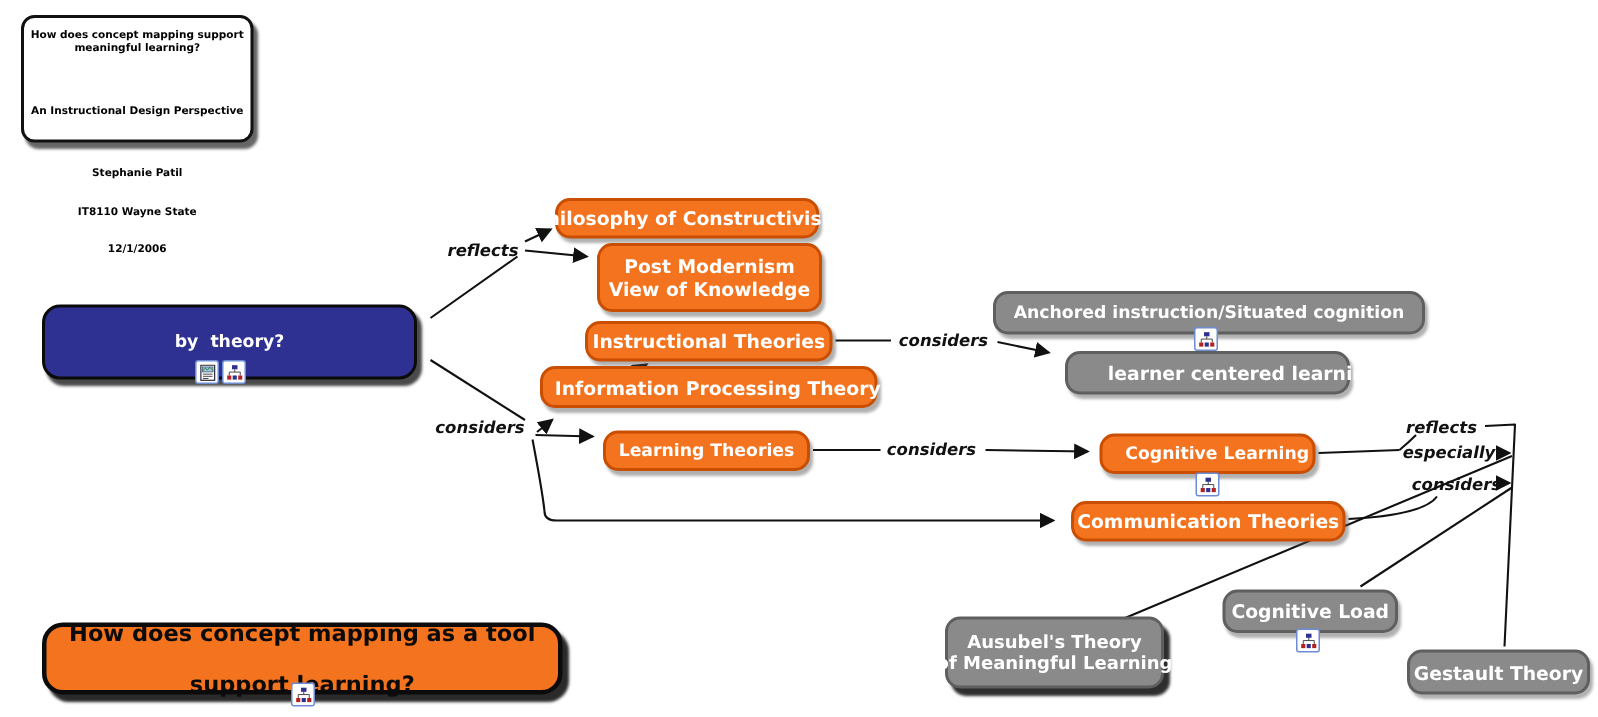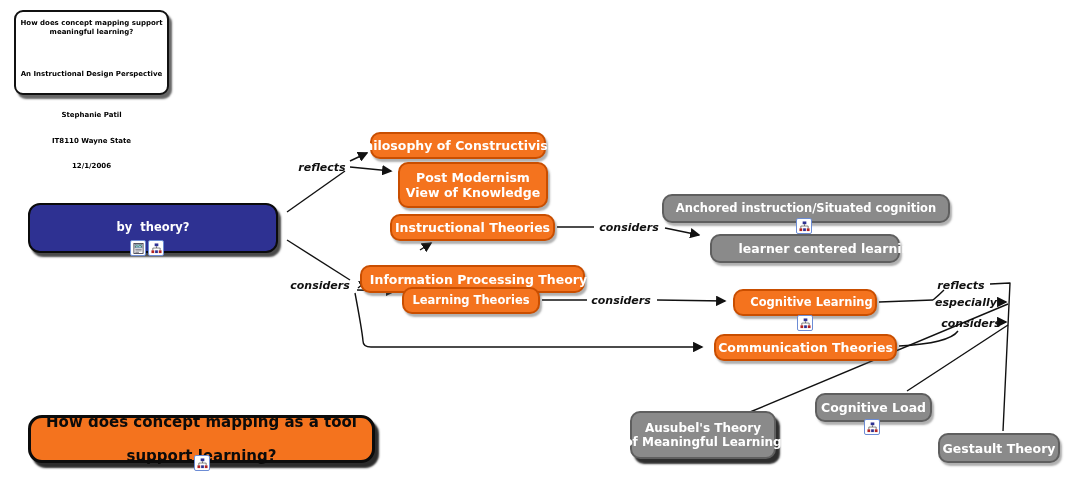--- a/index.html
+++ b/index.html
@@ -104,21 +104,21 @@
 
   <div class="node orange" style="left:398px;top:162px;width:150px;height:46px;">
     <div>Post Modernism</div>
     <div>View of Knowledge</div>
   </div>
 
   <div class="node orange" style="left:390px;top:214px;width:165px;height:27px;">
     <div>Instructional Theories</div>
   </div>
 
-  <div class="node orange" style="left:360px;top:265px;width:225px;height:28px;padding-left:12px;">
+  <div class="node orange" style="left:360px;top:244px;width:225px;height:28px;padding-left:12px;">
     <div>Information Processing Theory</div>
   </div>
 
   <div class="node orange" style="left:402px;top:287px;width:138px;height:27px;">
     <div class="small">Learning Theories</div>
   </div>
 
   <div class="node orange" style="left:733px;top:289px;width:144px;height:27px;padding-left:13px;">
     <div class="small">Cognitive Learning</div>
   </div>

